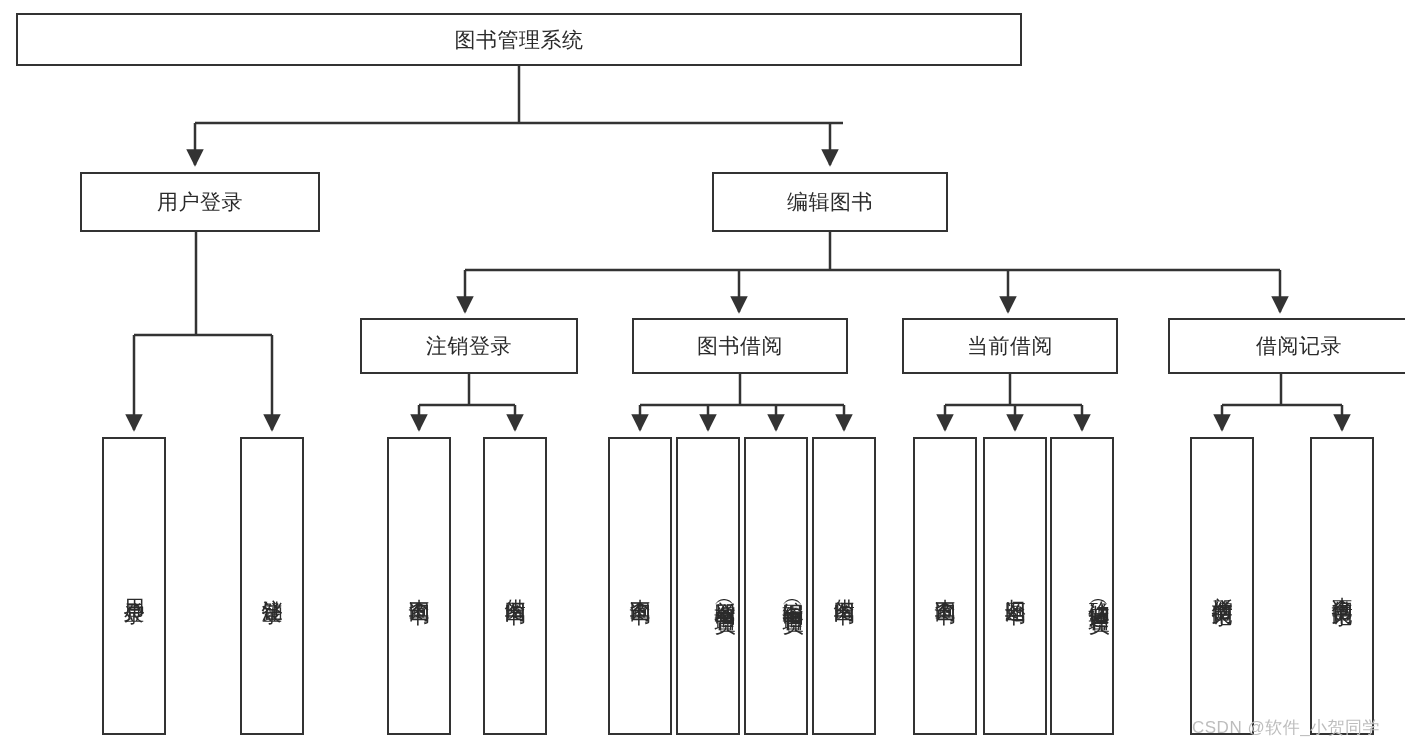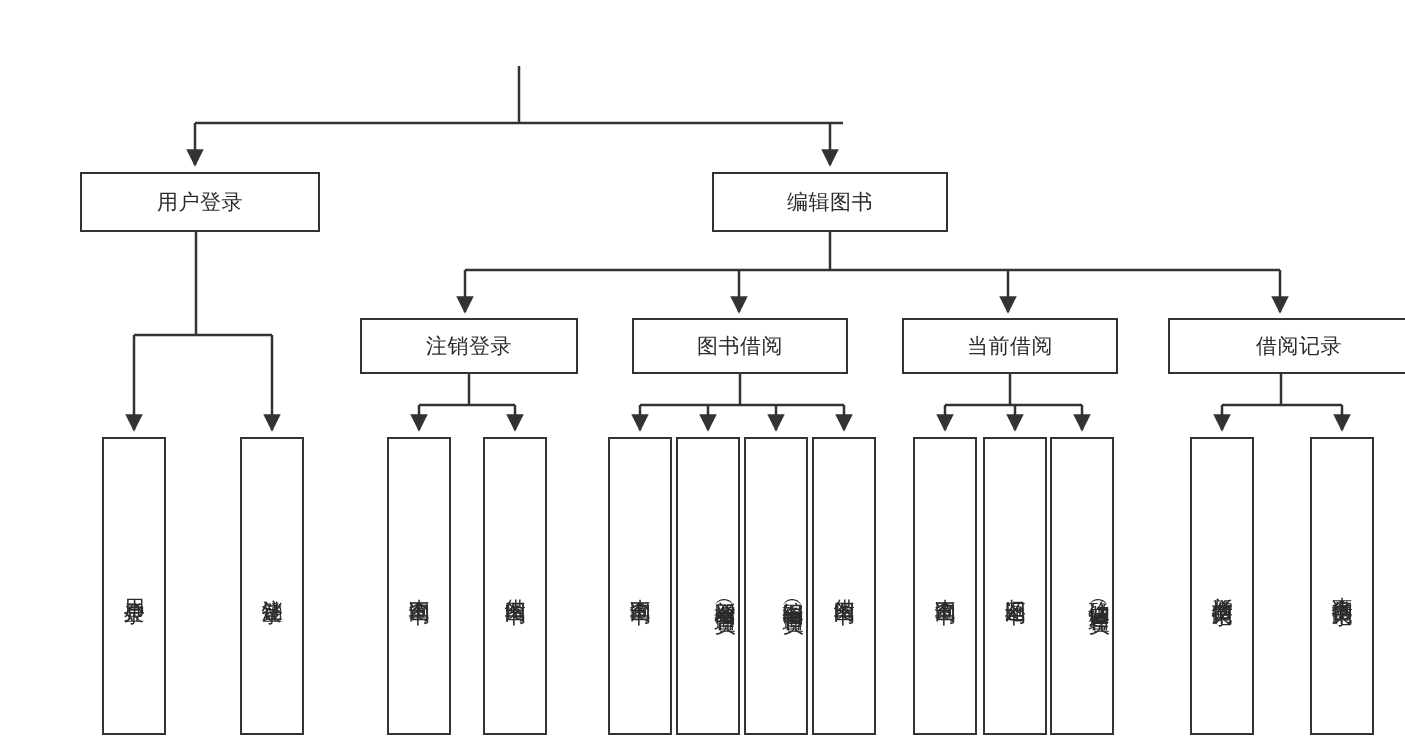--- a/index.html
+++ b/index.html
@@ -111,20 +111,23 @@
       <path d="M 1015 405 L 1015 430" marker-end="url(#arrow)"></path>
       <path d="M 1082 405 L 1082 430" marker-end="url(#arrow)"></path>
 
       <path d="M 1281 374 L 1281 405"></path>
       <path d="M 1222 405 L 1342 405"></path>
       <path d="M 1222 405 L 1222 430" marker-end="url(#arrow)"></path>
       <path d="M 1342 405 L 1342 430" marker-end="url(#arrow)"></path>
     </g>
   </svg>
 
+  <div class="node horiz" style="left:16px; top:13px; width:1006px; height:53px;">
+    <span>图书管理系统</span>
+  </div>
 
   <div class="node horiz" style="left:80px; top:172px; width:240px; height:60px;">
     <span>用户登录</span>
   </div>
   <div class="node horiz" style="left:712px; top:172px; width:236px; height:60px;">
     <span>编辑图书</span>
   </div>
 
   <div class="node horiz" style="left:360px; top:318px; width:218px; height:56px;">
     <span>注销登录</span>
@@ -176,14 +179,15 @@
     <span>确认归还（管理员）</span>
   </div>
 
   <div class="node vert short" style="left:1190px; top:437px; width:64px; height:298px;">
     <span>新增借阅记录</span>
   </div>
   <div class="node vert short" style="left:1310px; top:437px; width:64px; height:298px;">
     <span>查询借阅记录</span>
   </div>
 
+  <div class="watermark" style="left:1192px; top:716px;">CSDN @软件_小贺同学</div>
 
 </div>
 
 </body></html>

